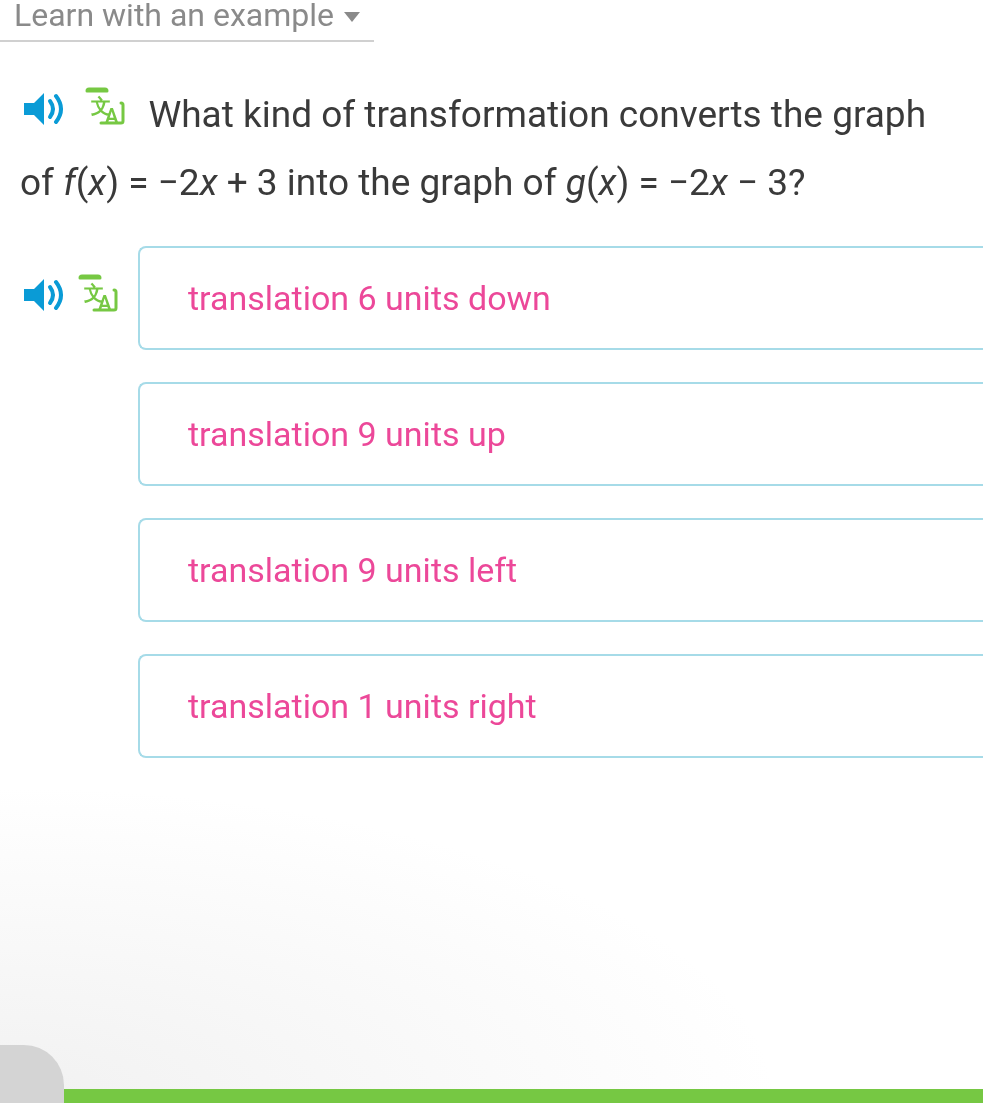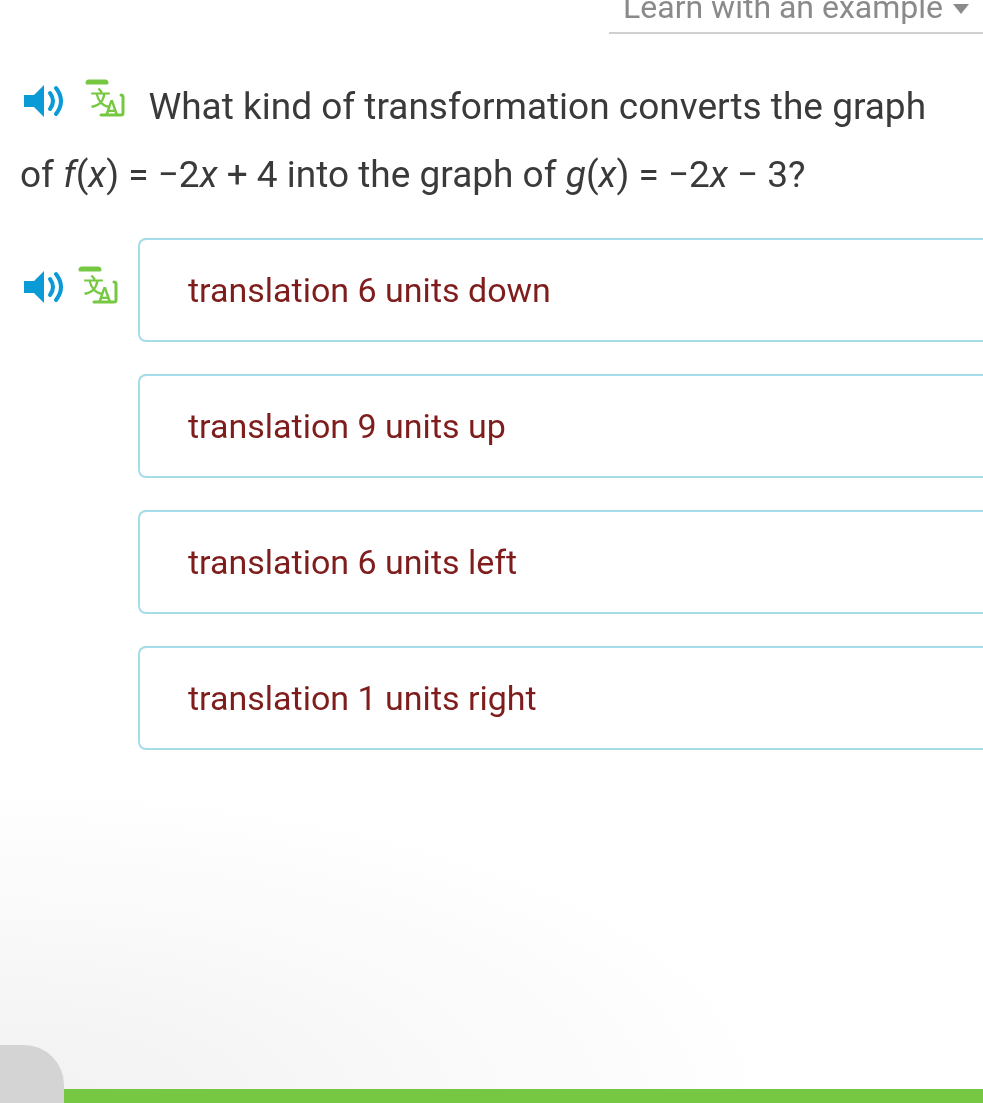--- a/index.html
+++ b/index.html
@@ -9,22 +9,22 @@
     }
     body {
       font-family: -apple-system, BlinkMacSystemFont, "Segoe UI", Roboto, Helvetica, Arial, sans-serif;
       background: #ffffff;
       width: 983px;
       height: 1103px;
       overflow: hidden;
       position: relative;
     }
     .top-link-area {
-      text-align: right;
-      padding-top: 0;
+      text-align: left;
+      padding-top: 8px;
     }
     .top-link {
       display: inline-flex;
       align-items: center;
       color: #8a8a8a;
       font-size: 32px;
       font-weight: 400;
       border-bottom: 2px solid #d0d0d0;
       padding: 0 14px 6px 14px;
       cursor: pointer;
@@ -82,21 +82,21 @@
       gap: 32px;
     }
     .option-btn {
       border: 2px solid #a6dbe8;
       border-radius: 8px;
       border-top-right-radius: 0;
       border-bottom-right-radius: 0;
       border-right: none;
       background: #ffffff;
       font-size: 34px;
-      color: #7f1d1d;
+      color: #ec4899;
       text-align: left;
       padding: 30px 0 30px 48px;
       cursor: pointer;
       font-family: inherit;
       width: 100%;
     }
     .bottom-bar {
       position: absolute;
       left: 0;
       bottom: 0;
@@ -151,21 +151,21 @@
   </span>
   <span class="icon-translate">
     <svg width="46" height="42" viewBox="0 0 46 42">
       <path d="M6 4 L26 4 M6 4 Q6 2 8 2 L24 2 Q26 2 26 4" stroke="#76c843" stroke-width="3" fill="none" stroke-linecap="round"></path>
       <text x="10" y="26" font-size="20" fill="#76c843" font-weight="600">文</text>
       <text x="24" y="36" font-size="20" fill="#76c843" font-weight="600">A</text>
       <path d="M20 36 L40 36 M40 36 Q42 36 42 34 L42 18 Q42 16 40 16" stroke="#76c843" stroke-width="3" fill="none" stroke-linecap="round"></path>
     </svg>
   </span>
   <span class="question-text">
-    <span>What kind of transformation converts the graph of </span><span class="it">f</span><span>(</span><span class="it">x</span><span>)</span><span> = −2</span><span class="it">x</span><span> + 4 into the graph of </span><span class="it">g</span><span>(</span><span class="it">x</span><span>)</span><span> = −2</span><span class="it">x</span><span> − 3?</span>
+    <span>What kind of transformation converts the graph of </span><span class="it">f</span><span>(</span><span class="it">x</span><span>)</span><span> = −2</span><span class="it">x</span><span> + 3 into the graph of </span><span class="it">g</span><span>(</span><span class="it">x</span><span>)</span><span> = −2</span><span class="it">x</span><span> − 3?</span>
   </span>
 </div>
 
 <div class="answers-area">
   <div class="answers-icons">
     <span class="icon-speaker">
       <svg width="48" height="40" viewBox="0 0 48 40">
         <path d="M4 14 L14 14 L24 4 L24 36 L14 26 L4 26 Z" fill="#0a9bd6"></path>
         <path d="M30 12 Q36 20 30 28" stroke="#0a9bd6" stroke-width="4" fill="none" stroke-linecap="round"></path>
         <path d="M36 7 Q46 20 36 33" stroke="#0a9bd6" stroke-width="4" fill="none" stroke-linecap="round"></path>
@@ -176,21 +176,21 @@
         <path d="M6 4 L26 4 M6 4 Q6 2 8 2 L24 2 Q26 2 26 4" stroke="#76c843" stroke-width="3" fill="none" stroke-linecap="round"></path>
         <text x="10" y="26" font-size="20" fill="#76c843" font-weight="600">文</text>
         <text x="24" y="36" font-size="20" fill="#76c843" font-weight="600">A</text>
         <path d="M20 36 L40 36 M40 36 Q42 36 42 34 L42 18 Q42 16 40 16" stroke="#76c843" stroke-width="3" fill="none" stroke-linecap="round"></path>
       </svg>
     </span>
   </div>
   <div class="options-column">
     <button class="option-btn"><span>translation 6 units down</span></button>
     <button class="option-btn"><span>translation 9 units up</span></button>
-    <button class="option-btn"><span>translation 6 units left</span></button>
+    <button class="option-btn"><span>translation 9 units left</span></button>
     <button class="option-btn"><span>translation 1 units right</span></button>
   </div>
 </div>
 
 <div class="bottom-bar">
   <div class="bubble"></div>
   <div class="progress"></div>
 </div>
 
 </body></html>

